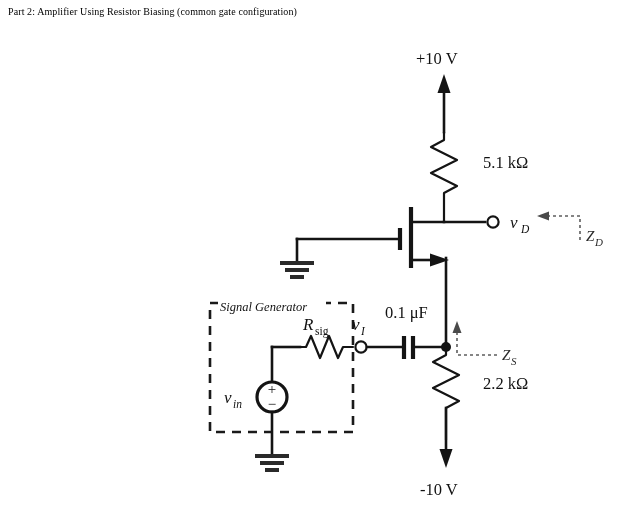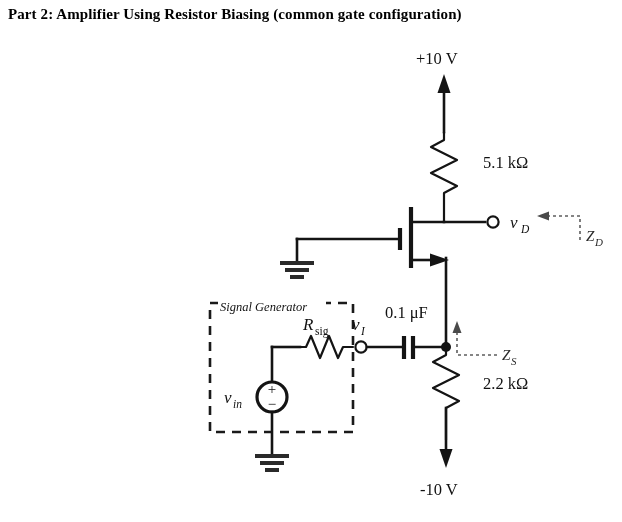--- a/index.html
+++ b/index.html
@@ -18,22 +18,22 @@
     position: relative;
     width: 622px;
     height: 522px;
     background: #ffffff;
   }
   .title {
     position: absolute;
     left: 8px;
     top: 6px;
     font-family: "Liberation Serif", serif;
-    font-weight: bold;
-    font-size: 15px;
+    font-weight: normal;
+    font-size: 10px;
     letter-spacing: 0.1px;
     white-space: nowrap;
     color: #000000;
   }
   #circuit {
     position: absolute;
     left: 0;
     top: 0;
   }
   .wire {

